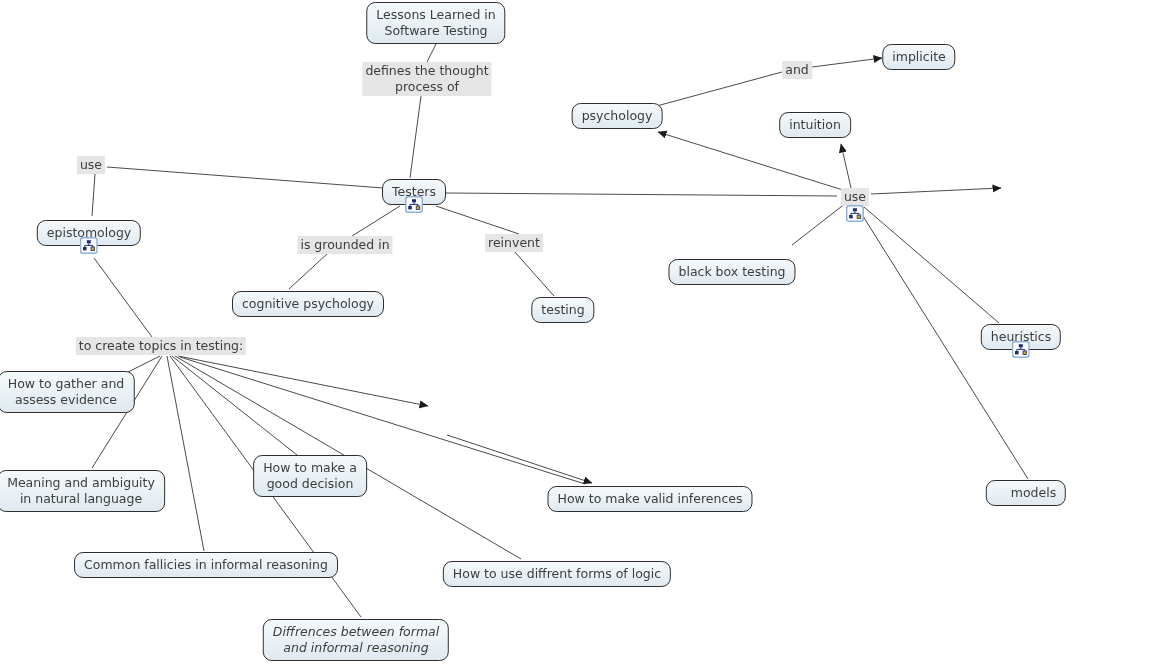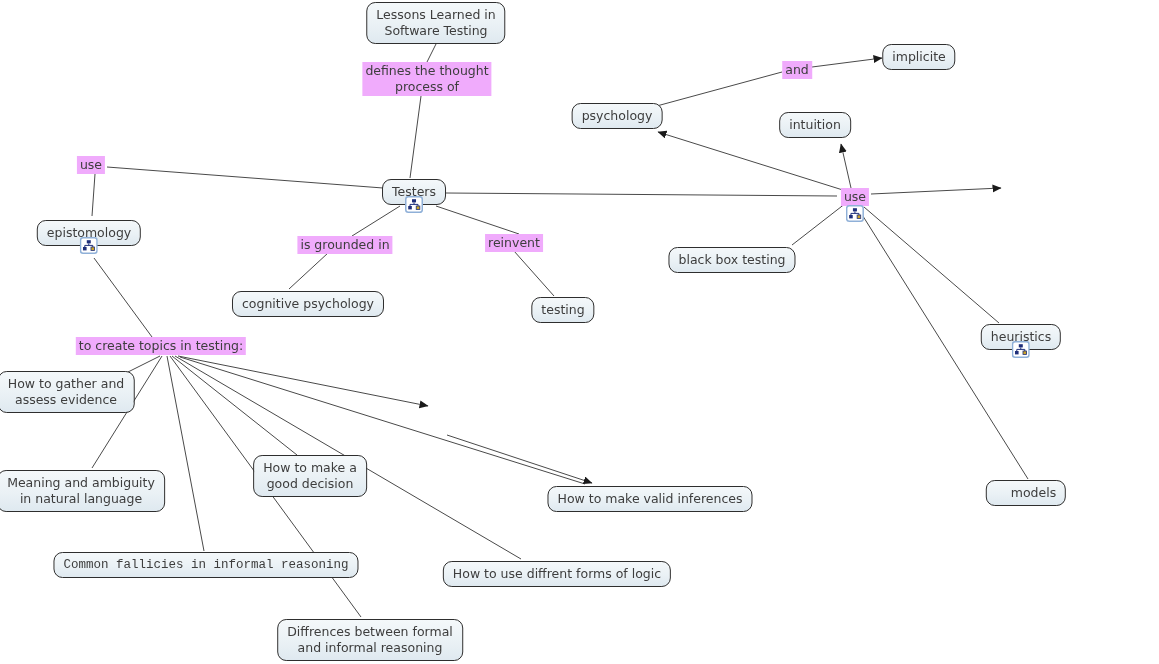--- a/index.html
+++ b/index.html
@@ -29,21 +29,21 @@
     color: #3d3d3d;
   }
   .node.concept {
     background: linear-gradient(180deg, #f4f8fa 0%, #eaf1f5 55%, #dfe9f0 100%);
     border: 1px solid #2e2e2e;
     border-radius: 9px;
     padding: 4px 9px;
     box-shadow: 0 0 0 0 transparent;
   }
   .node.phrase {
-    background: #f0abfc;
+    background: #e5e5e5;
     padding: 1px 3px;
     z-index: 3;
   }
   .map-icon {
     position: absolute;
     left: 50%;
     bottom: -9px;
     transform: translateX(-50%);
     width: 18px;
     height: 17px;
@@ -130,37 +130,37 @@
           <line x1="5" y1="8.4" x2="13" y2="8.4" stroke="#1f2f7a" stroke-width="1"></line>
           <line x1="5" y1="8.4" x2="5" y2="10" stroke="#1f2f7a" stroke-width="1"></line>
           <line x1="13" y1="8.4" x2="13" y2="10" stroke="#1f2f7a" stroke-width="1"></line>
           <rect x="3.2" y="10" width="3.6" height="3.4" fill="#1f2f7a"></rect>
           <rect x="11.2" y="10" width="3.6" height="3.4" fill="#c9a227" stroke="#1f2f7a" stroke-width="0.8"></rect>
         </svg></span></div>
     <div class="node concept" style="left: 617px; top: 116px;"><span>psychology</span></div>
     <div class="node phrase" style="left: 797px; top: 70px;"><span>and</span></div>
     <div class="node concept" style="left: 919px; top: 57px;"><span>implicite</span></div>
     <div class="node concept" style="left: 815px; top: 125px;"><span>intuition</span></div>
-    <div class="node concept" style="left: 732px; top: 260px;"><span>black box testing</span></div>
+    <div class="node concept" style="left: 732px; top: 272px;"><span>black box testing</span></div>
     <div class="node concept" style="left: 1021px; top: 337px;"><span>heuristics</span><span class="map-icon"><svg width="18" height="17" viewBox="0 0 18 17" xmlns="http://www.w3.org/2000/svg">
           <rect x="0.75" y="0.75" width="16.5" height="15.5" rx="2.5" fill="#ffffff" stroke="#8fb0d8" stroke-width="1.5"></rect>
           <rect x="7" y="3.2" width="4" height="3.2" fill="#1f2f7a"></rect>
           <line x1="9" y1="6.4" x2="9" y2="8.4" stroke="#1f2f7a" stroke-width="1"></line>
           <line x1="5" y1="8.4" x2="13" y2="8.4" stroke="#1f2f7a" stroke-width="1"></line>
           <line x1="5" y1="8.4" x2="5" y2="10" stroke="#1f2f7a" stroke-width="1"></line>
           <line x1="13" y1="8.4" x2="13" y2="10" stroke="#1f2f7a" stroke-width="1"></line>
           <rect x="3.2" y="10" width="3.6" height="3.4" fill="#1f2f7a"></rect>
           <rect x="11.2" y="10" width="3.6" height="3.4" fill="#c9a227" stroke="#1f2f7a" stroke-width="0.8"></rect>
         </svg></span></div>
     <div class="node concept" style="left: 1026px; top: 493px; padding-left: 24px;"><span>models</span></div>
     <div class="node phrase" style="left: 161px; top: 346px;"><span>to create topics in testing:</span></div>
     <div class="node concept" style="left: 66px; top: 392px;"><span>How to gather and
 assess evidence</span></div>
     <div class="node concept" style="left: 81px; top: 491px;"><span>Meaning and ambiguity
 in natural language</span></div>
     <div class="node concept" style="left: 310px; top: 476px;"><span>How to make a
 good decision</span></div>
     <div class="node concept" style="left: 650px; top: 499px;"><span>How to make valid inferences</span></div>
-    <div class="node concept" style="left: 206px; top: 565px; font-family: Liberation Mono, monospace;"><span>Common fallicies in informal reasoning</span></div>
+    <div class="node concept" style="left: 206px; top: 565px;"><span>Common fallicies in informal reasoning</span></div>
     <div class="node concept" style="left: 557px; top: 574px;"><span>How to use diffrent forms of logic</span></div>
-    <div class="node concept" style="left: 370px; top: 640px;"><span>Diffrences between formal
+    <div class="node concept" style="left: 356px; top: 640px; font-style: italic;"><span>Diffrences between formal
 and informal reasoning</span></div>
   </div>
 
 </body></html>

